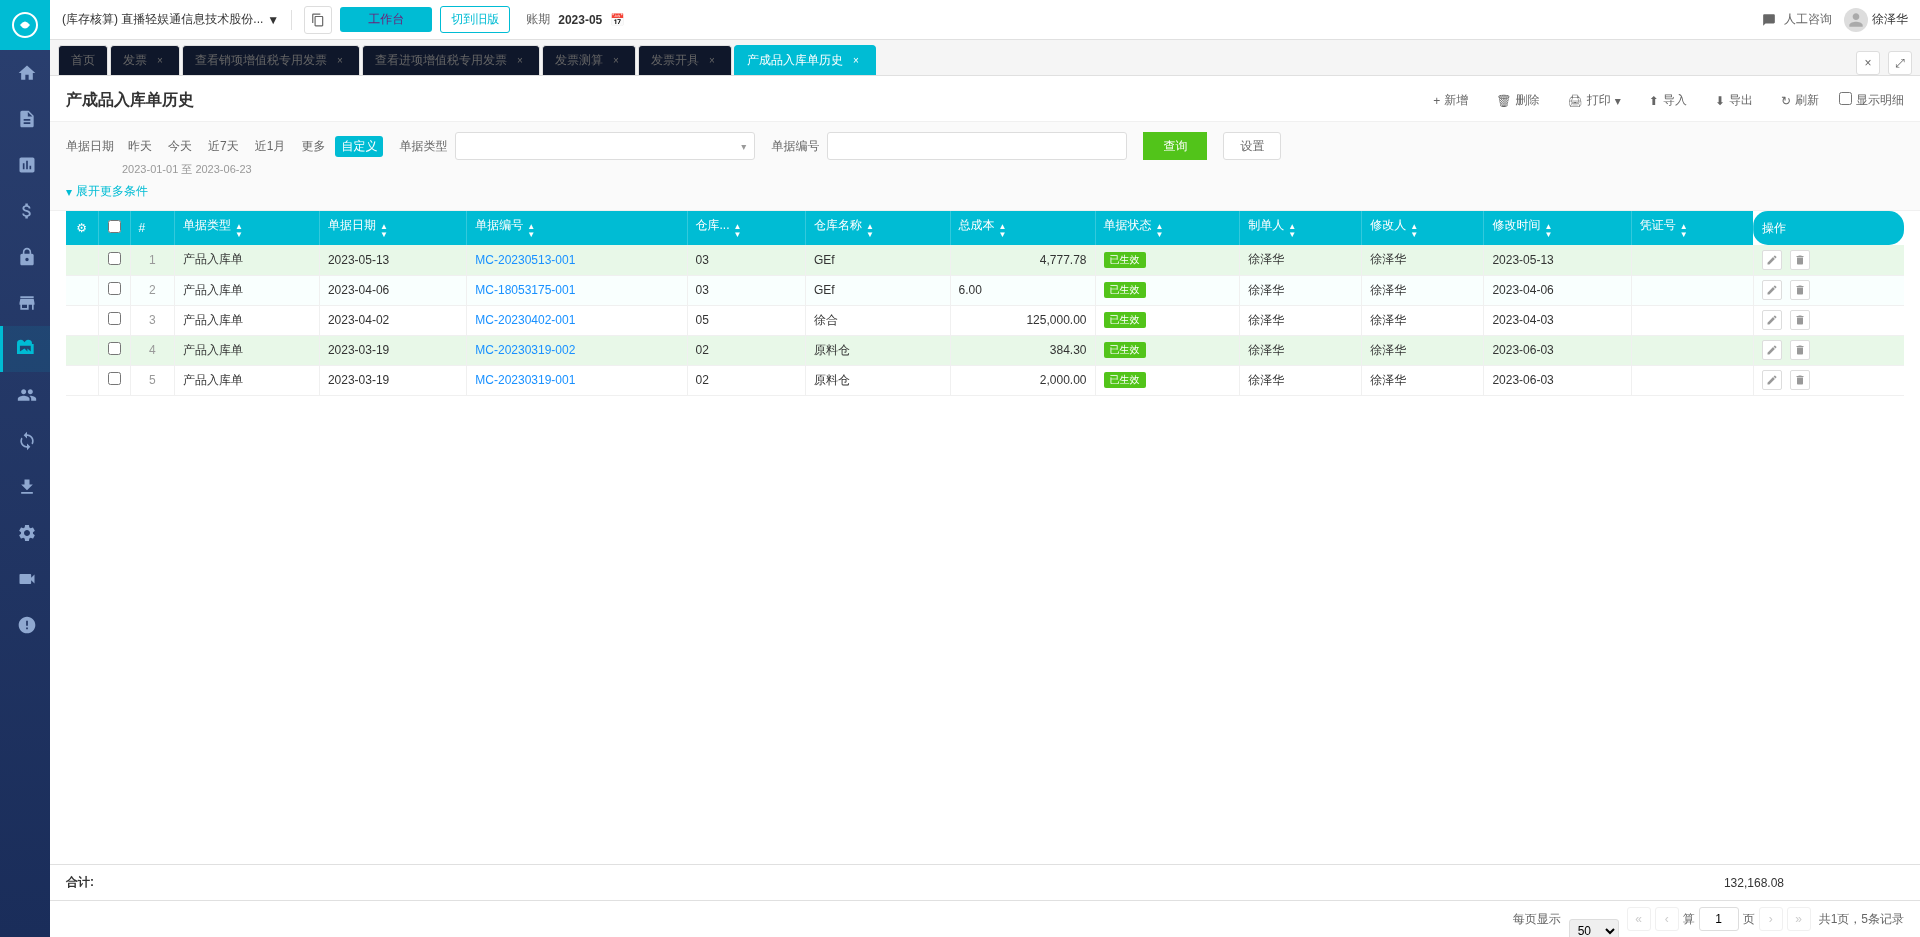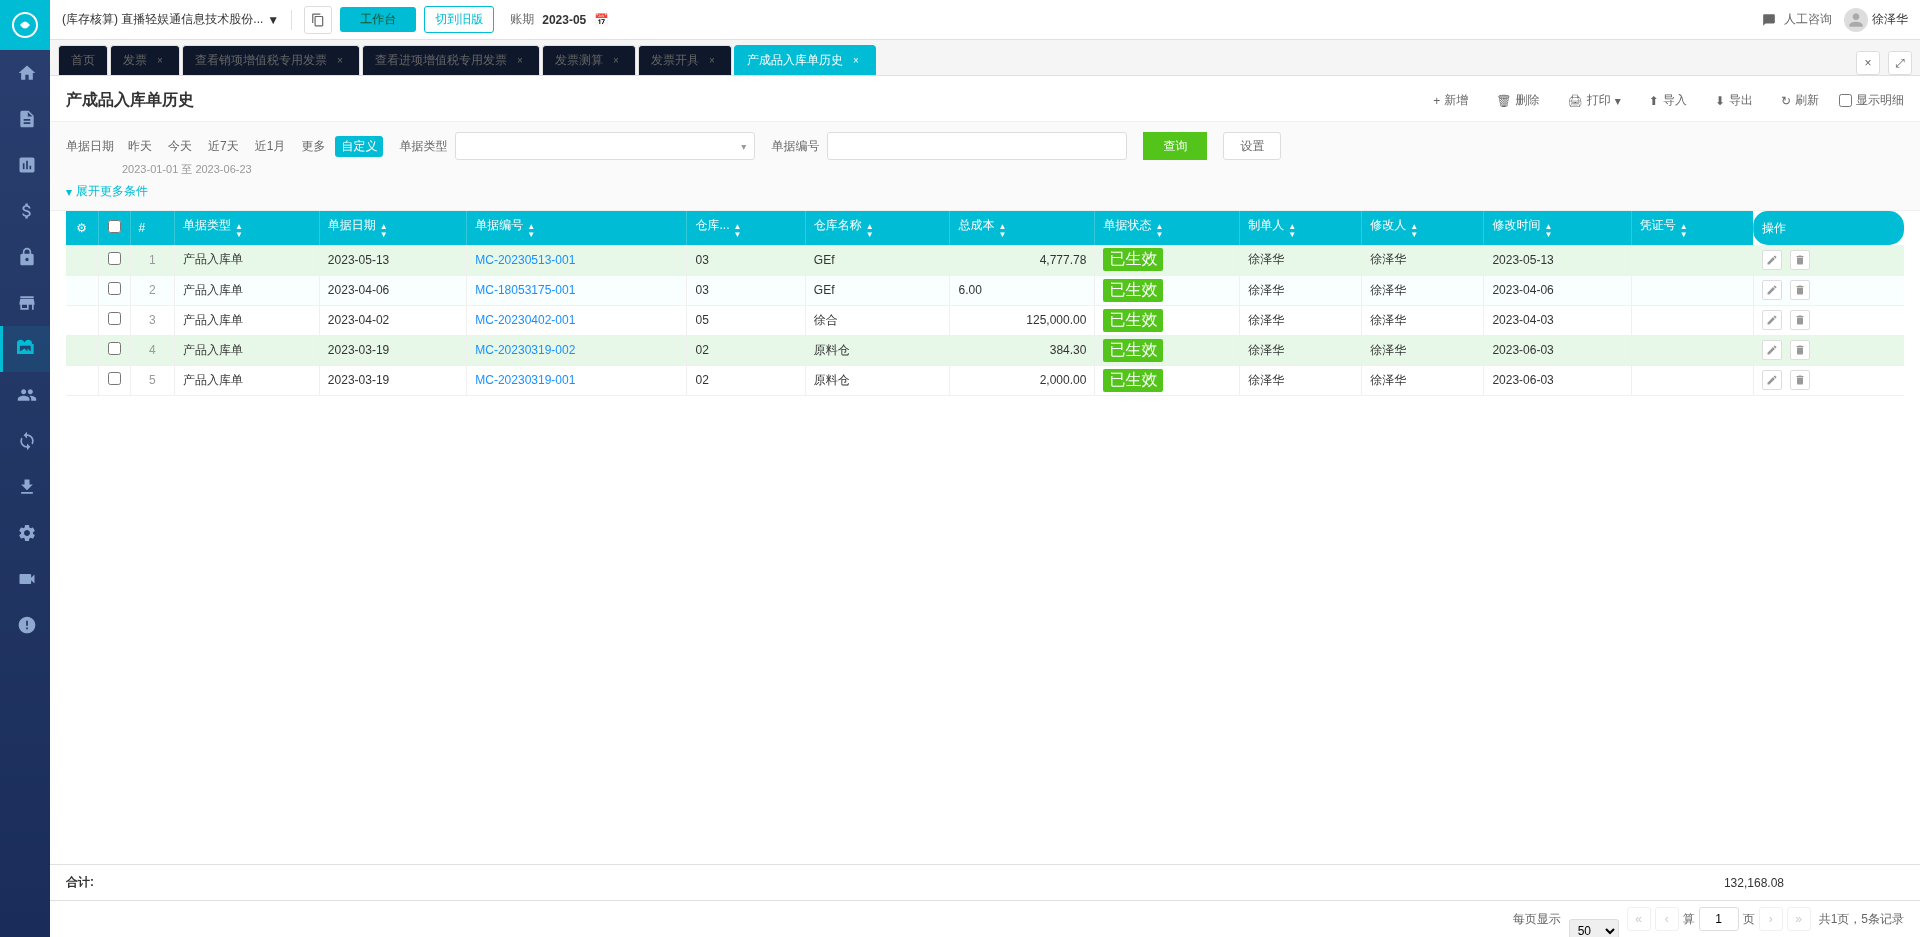--- a/index.html
+++ b/index.html
@@ -16,21 +16,21 @@
     .sidebar-item.active { color: #00bcd4; border-left: 3px solid #00bcd4; background: rgba(0,188,212,0.1); }
 
     
     .main-area { flex: 1; display: flex; flex-direction: column; overflow: hidden; }
 
     
     .top-bar { height: 40px; background: #fff; border-bottom: 1px solid #e0e0e0; display: flex; align-items: center; padding: 0 12px; gap: 8px; box-shadow: 0 1px 3px rgba(0,0,0,0.1); }
     .company-selector { display: flex; align-items: center; gap: 4px; font-size: 12px; color: #333; cursor: pointer; }
     .top-bar-divider { width: 1px; height: 20px; background: #e0e0e0; margin: 0 4px; }
     .copy-icon-btn { width: 28px; height: 28px; border: 1px solid #ddd; border-radius: 3px; display: flex; align-items: center; justify-content: center; cursor: pointer; color: #666; }
-    .workbench-btn { background: #00bcd4; color: #14532d; border: none; padding: 4px 20px; border-radius: 3px; cursor: pointer; font-size: 12px; }
+    .workbench-btn { background: #00bcd4; color: #701a75; border: none; padding: 4px 28px; border-radius: 3px; cursor: pointer; font-size: 12px; }
     .period-label { font-size: 12px; color: #666; margin-left: 8px; }
     .period-value { font-size: 12px; color: #333; font-weight: bold; }
     .top-bar-right { margin-left: auto; display: flex; align-items: center; gap: 12px; }
     .service-btn { display: flex; align-items: center; gap: 8px; color: #666; cursor: pointer; font-size: 12px; }
     .user-info { display: flex; align-items: center; gap: 4px; color: #333; cursor: pointer; font-size: 12px; }
     .user-avatar { width: 24px; height: 24px; border-radius: 50%; background: #ddd; display: flex; align-items: center; justify-content: center; overflow: hidden; }
 
     
     .tab-bar { height: 36px; background: #f5f5f5; border-bottom: 1px solid #e0e0e0; display: flex; align-items: flex-end; padding: 0 8px; gap: 2px; overflow-x: auto; }
     .tab-item { height: 30px; padding: 0 12px; display: flex; align-items: center; gap: 6px; background: #0f172a; border: 1px solid #e0e0e0; border-bottom: none; border-radius: 4px 4px 0 0; cursor: pointer; font-size: 12px; color: #666; white-space: nowrap; }
@@ -40,21 +40,21 @@
     .tab-bar-btn { width: 24px; height: 24px; display: flex; align-items: center; justify-content: center; cursor: pointer; color: #666; border: 1px solid #ddd; border-radius: 3px; background: #fff; }
 
     
     .page-content { flex: 1; background: #fff; overflow: auto; padding: 0; display: flex; flex-direction: column; }
 
     
     .page-header { padding: 12px 16px 8px; display: flex; align-items: center; justify-content: space-between; border-bottom: 1px solid #f0f0f0; }
     .page-title { font-size: 16px; font-weight: bold; color: #333; }
     .header-actions { display: flex; align-items: center; gap: 12px; }
     .action-btn { display: flex; align-items: center; gap: 4px; cursor: pointer; color: #666; font-size: 12px; padding: 4px 8px; border-radius: 3px; }
-    .show-details-cb { display: flex; align-items: center; gap: 4px; font-size: 12px; color: #666; cursor: pointer; }
+    .show-details-cb { display: flex; align-items: flex-start; gap: 4px; font-size: 12px; color: #666; cursor: pointer; }
 
     
     .filter-area { padding: 10px 16px; background: #fafafa; border-bottom: 1px solid #f0f0f0; }
     .filter-row { display: flex; align-items: center; gap: 16px; flex-wrap: wrap; }
     .filter-group { display: flex; align-items: center; gap: 8px; }
     .filter-label { font-size: 12px; color: #666; white-space: nowrap; }
     .date-shortcuts { display: flex; gap: 4px; }
     .date-shortcut { font-size: 12px; color: #666; cursor: pointer; padding: 2px 6px; border-radius: 3px; }
     .date-custom-btn { font-size: 12px; color: #fff; cursor: pointer; padding: 2px 6px; border-radius: 3px; background: #00bcd4; }
     .filter-select { height: 28px; border: 1px solid #ddd; border-radius: 3px; padding: 0 8px; font-size: 12px; min-width: 200px; display: flex; align-items: center; justify-content: space-between; cursor: pointer; background: #fff; }
@@ -71,21 +71,21 @@
     thead th:last-child { border-right: none; border-radius: 15px; }
     thead th .sort-icon { display: inline-flex; flex-direction: column; margin-left: 4px; font-size: 8px; line-height: 1; }
     tbody tr { height: 30px; border-bottom: 1px solid #f0f0f0; }
     tbody tr:nth-child(odd) { background: #fff; }
     tbody tr:nth-child(even) { background: #f9fffe; }
     tbody tr.highlighted { background: #e8f8e8; }
     tbody td { padding: 0 8px; border-right: 1px solid #f0f0f0; white-space: nowrap; }
     tbody td:last-child { border-right: none; }
     .row-num { color: #999; text-align: center; }
     .link-text { color: #1890ff; cursor: pointer; text-decoration: none; }
-    .status-badge { display: inline-block; padding: 1px 6px; border-radius: 2px; font-size: 16px; }
+    .status-badge { display: inline-block; padding: 1px 6px; border-radius: 2px; font-size: 10px; }
     .status-active { background: #52c41a; color: white; }
     .row-actions { display: flex; align-items: center; gap: 8px; }
     .row-action-btn { width: 20px; height: 20px; display: flex; align-items: center; justify-content: center; cursor: pointer; color: #999; border: 1px solid #ddd; border-radius: 2px; background: #fff; }
 
     
     .col-settings { width: 32px; text-align: center; }
     .col-checkbox { width: 32px; text-align: center; }
 
     
     .page-footer { border-top: 1px solid #e0e0e0; background: #fff; }

